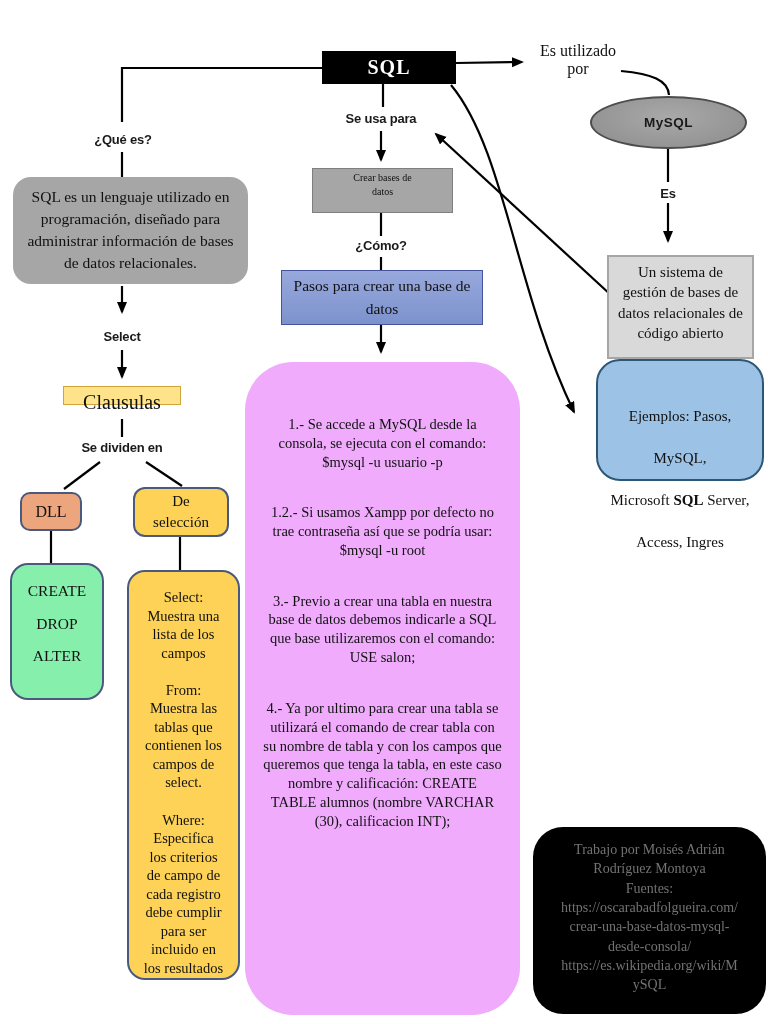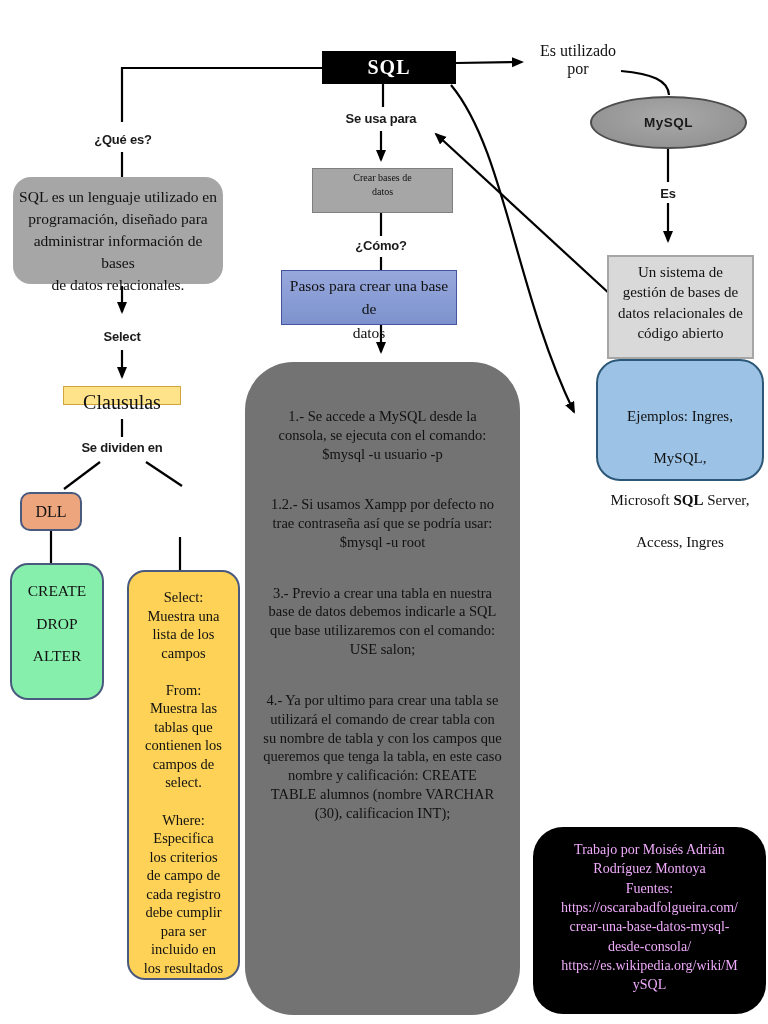--- a/index.html
+++ b/index.html
@@ -6,29 +6,29 @@
   #page{position:relative;width:768px;height:1024px;background:#ffffff;overflow:hidden;
         font-family:"Liberation Serif",serif;color:#111;}
   .node{position:absolute;box-sizing:border-box;text-align:center;white-space:pre-line;}
   .label{position:absolute;font-family:"Liberation Sans",sans-serif;font-weight:700;
          font-size:13px;color:#1a1a1a;text-align:center;white-space:pre-line;letter-spacing:-0.2px;}
   .serif{font-family:"Liberation Serif",serif;}
   #svg-layer{position:absolute;left:0;top:0;width:768px;height:1024px;}
 
   .sql-box{left:322px;top:51px;width:134px;height:33px;background:#000;color:#fff;
            font-weight:700;font-size:20px;letter-spacing:1px;line-height:33px;}
-  .def-box{left:13px;top:177px;width:210px;height:107px;background:#a6a6a6;border-radius:18px;
+  .def-box{left:13px;top:177px;width:235px;height:107px;background:#a6a6a6;border-radius:18px;
            font-size:15.5px;line-height:1.42;padding:9px 6px;}
   .crear-box{left:312px;top:168px;width:141px;height:45px;background:#a6a6a6;
              border:1.5px solid #7f7f7f;font-size:10px;line-height:1.35;padding-top:2px;}
-  .pasos-box{left:281px;top:270px;width:176px;height:55px;
+  .pasos-box{left:281px;top:270px;width:202px;height:55px;
              background:linear-gradient(#97a8dc,#7d92cd);border:1.5px solid #44549e;
              font-size:15.5px;line-height:1.5;padding-top:3px;}
-  .cyan-box{left:245px;top:362px;width:275px;height:653px;background:#737373;border-radius:48px;
-            font-size:14.5px;line-height:1.3;padding:26px 16px;}
+  .cyan-box{left:245px;top:362px;width:275px;height:653px;background:#f0abfc;border-radius:48px;
+            font-size:14.5px;line-height:1.3;padding:34px 16px;}
   .cyan-box p{margin:0 0 13px 0;white-space:pre-line;}
   .clausulas-box{left:63px;top:386px;width:118px;height:19px;background:#ffe38a;
                  border:1.5px solid #cfa43c;font-size:20px;line-height:30px;text-align:center;}
   .dll-box{left:20px;top:492px;width:62px;height:39px;background:#eca57d;border:2px solid #4a5a7e;
            border-radius:10px;font-size:16px;line-height:35px;}
   .desel-box{left:133px;top:487px;width:96px;height:50px;background:#fdd256;border:2px solid #4a5a7e;
              border-radius:12px;font-size:15px;line-height:1.4;padding-top:2px;}
   .ddl-box{left:10px;top:563px;width:94px;height:137px;background:#86efac;border:2px solid #4a5a7e;
            border-radius:18px;font-size:15.5px;line-height:1.05;padding-top:18px;}
   .sel-box{left:127px;top:570px;width:113px;height:410px;background:#fdd256;border:2px solid #4a5a7e;
@@ -36,21 +36,21 @@
   .mysql-ellipse{left:590px;top:96px;width:157px;height:53px;border-radius:50%;
                  background:radial-gradient(ellipse at 50% 40%, #a9a9a9 0%, #939393 75%, #878787 100%);
                  border:2px solid #4d4d4d;font-family:"Liberation Sans",sans-serif;font-weight:700;
                  font-size:13.5px;line-height:49px;color:#1a1a1a;letter-spacing:0.5px;}
   .es-util{left:528px;top:42px;width:100px;font-size:16px;line-height:1.15;}
   .sistema-box{left:607px;top:255px;width:147px;height:104px;background:#d9d9d9;
                border:2px solid #a6a6a6;font-size:15px;line-height:1.35;padding-top:5px;}
   .ejemplos-box{left:596px;top:359px;width:168px;height:122px;background:#9cc2e5;
                 border:2.5px solid #2c5777;border-radius:24px;font-size:15px;line-height:1.4;
                 padding-top:24px;}
-  .credits-box{left:533px;top:827px;width:233px;height:187px;background:#000;color:#f0abfc;
+  .credits-box{left:533px;top:827px;width:233px;height:187px;background:#000;color:#737373;
                border-radius:30px;font-size:14px;line-height:1.38;padding-top:13px;}
 </style>
 </head>
 <body>
 
 <div id="page">
 
   <svg id="svg-layer" viewBox="0 0 768 1024">
     <defs>
       <marker id="ah" markerUnits="userSpaceOnUse" markerWidth="13" markerHeight="11" refX="10" refY="5" orient="auto">
@@ -91,20 +91,22 @@
 de datos relacionales.</div>
 
   <div class="label" style="left:92px;top:329px;width:60px;">Select</div>
 
   <div class="node clausulas-box">Clausulas</div>
 
   <div class="label" style="left:77px;top:440px;width:90px;">Se dividen en</div>
 
   <div class="node dll-box">DLL</div>
 
+  <div class="node desel-box">De
+selección</div>
 
   <div class="node ddl-box">CREATE
 
 DROP
 
 ALTER</div>
 
   <div class="node sel-box">Select:
 Muestra una
 lista de los
@@ -164,21 +166,21 @@
   <div class="node mysql-ellipse">MySQL</div>
 
   <div class="label" style="left:653px;top:186px;width:30px;">Es</div>
 
   <div class="node sistema-box">Un sistema de
 gestión de bases de
 datos relacionales de
 código abierto</div>
 
   <div class="node ejemplos-box">
-    <span>Ejemplos: Ingres,</span><br>
+    <span>Ejemplos: Pasos,</span><br>
     <span>MySQL,</span><br>
     <span>Microsoft </span><b>SQL</b><span> Server,</span><br>
     <span>Access, Ingres</span>
   </div>
 
   <div class="node credits-box">Trabajo por Moisés Adrián
 Rodríguez Montoya
 Fuentes:
 https://oscarabadfolgueira.com/
 crear-una-base-datos-mysql-

